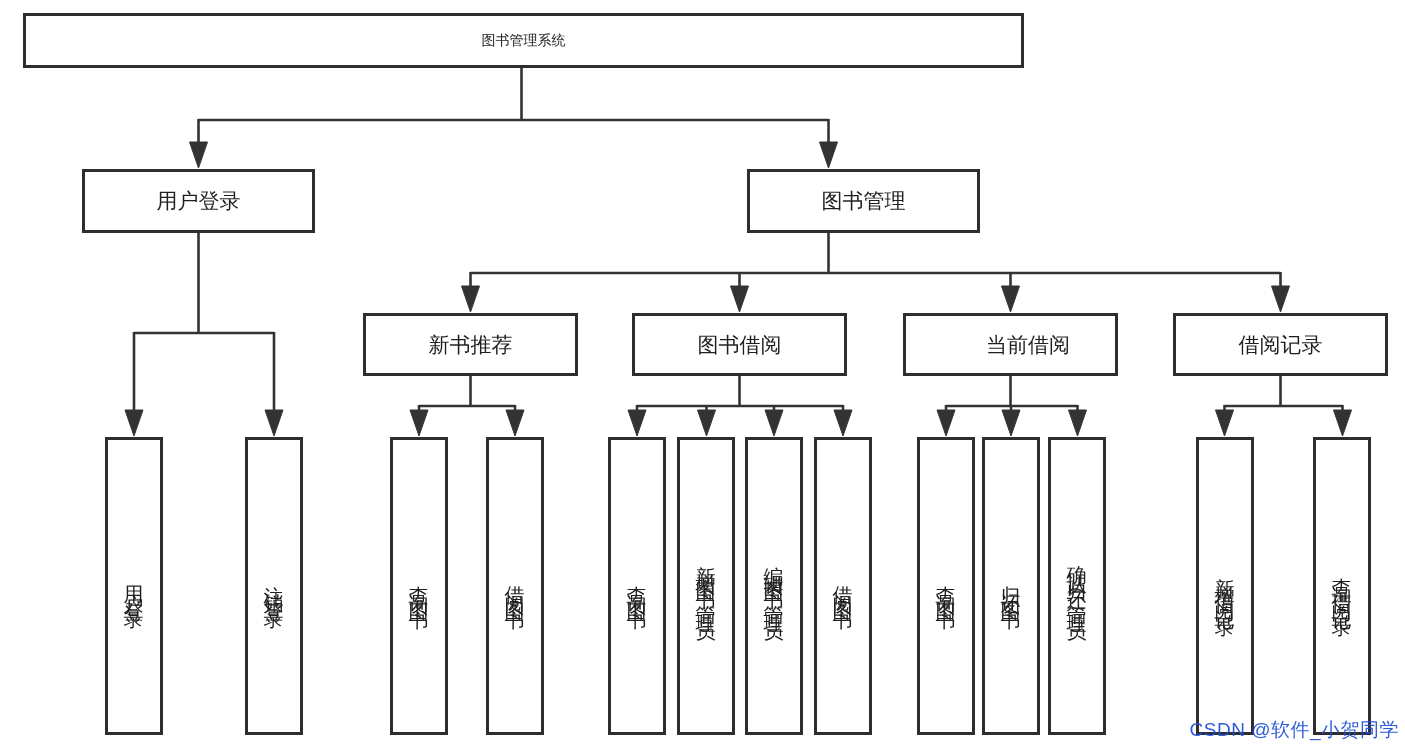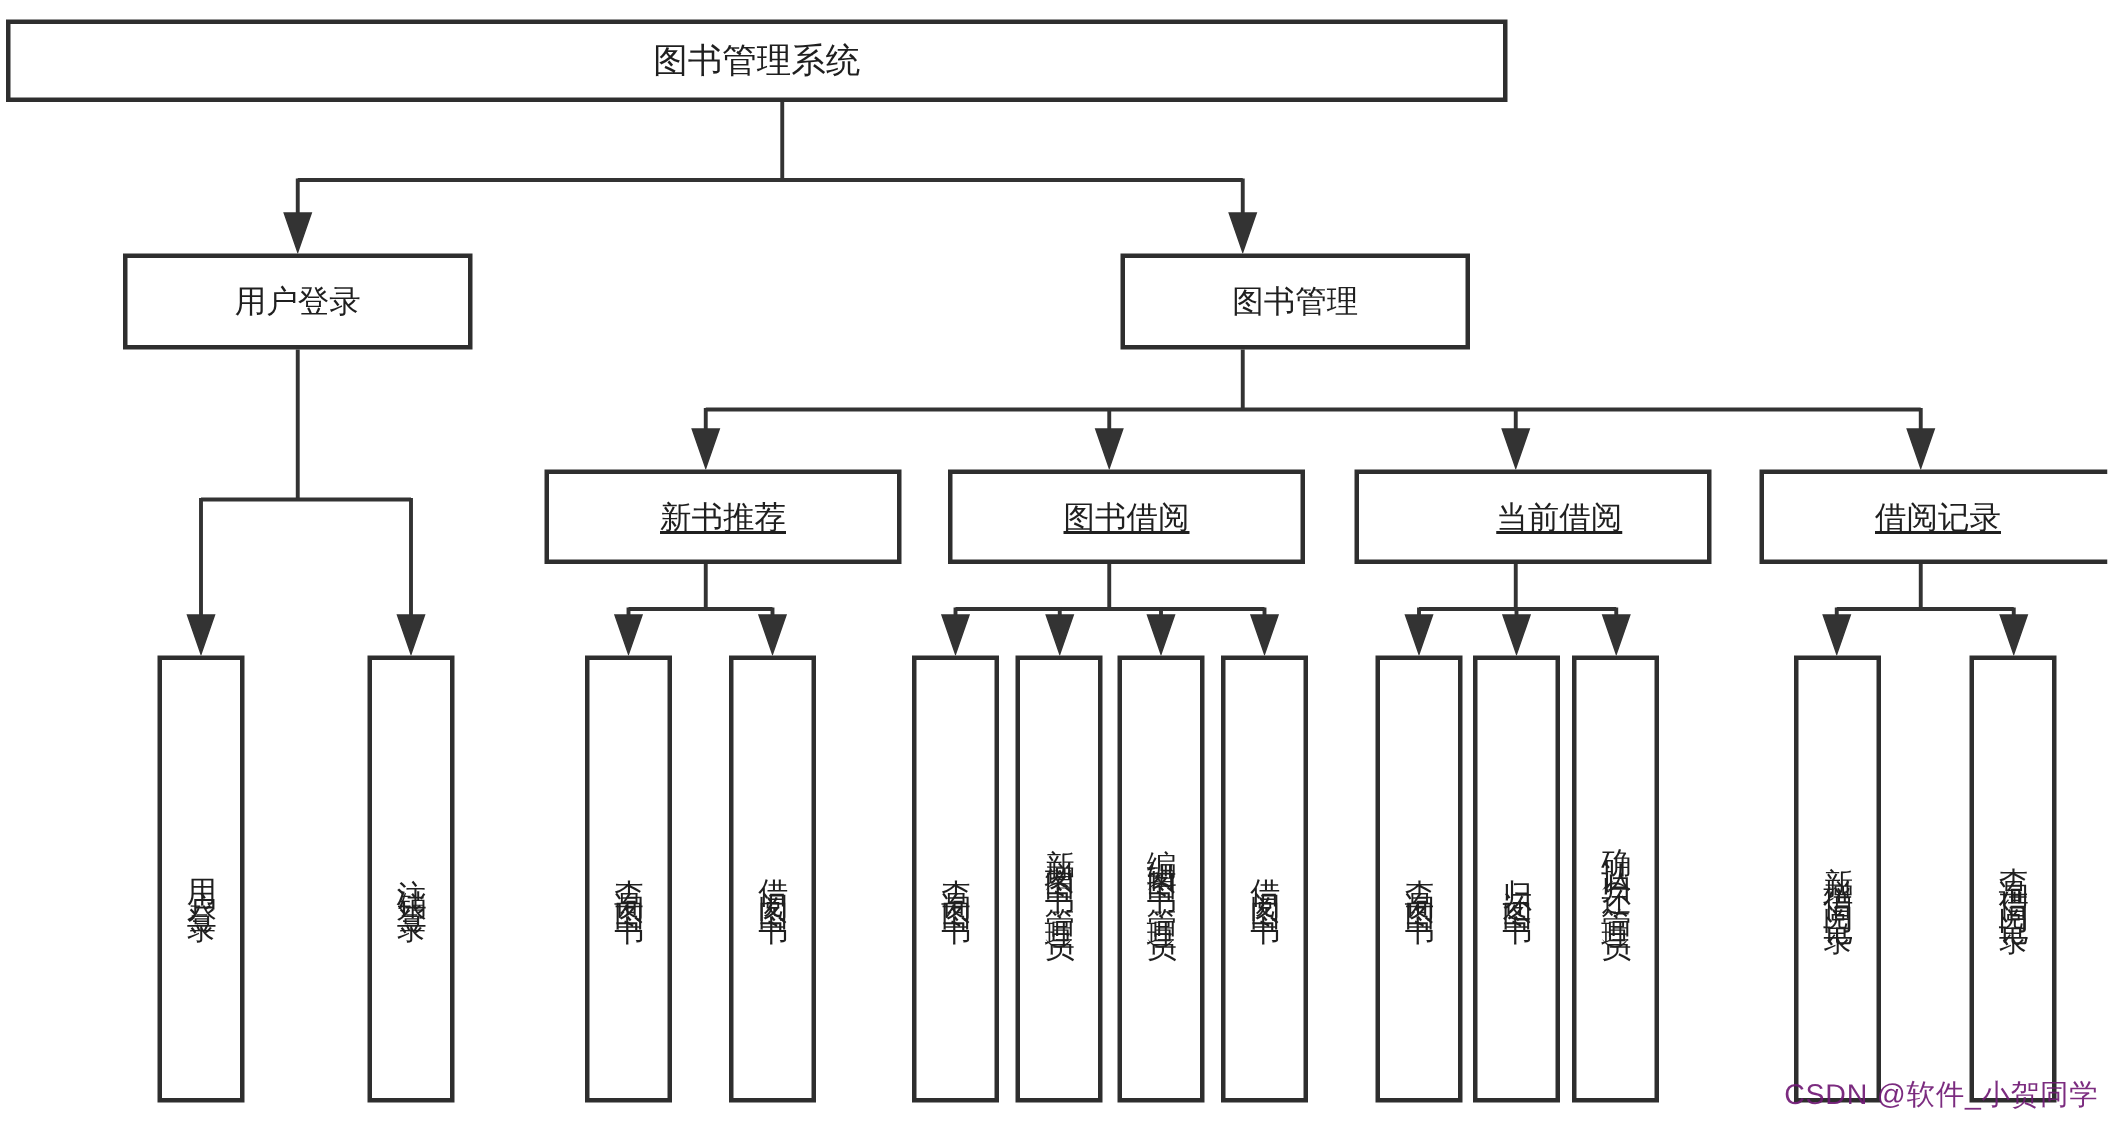--- a/index.html
+++ b/index.html
@@ -23,39 +23,39 @@
     position: absolute;
     box-sizing: border-box;
     background: #ffffff;
     border: 3px solid #2e2e2e;
     display: flex;
     align-items: center;
     justify-content: center;
     color: #1f1f1f;
     z-index: 2;
   }
-  .lvl1 { left: 4px;  top: 13px;  width: 1001px; height: 55px; font-size: 23px; }
+  .lvl1 { left: 23px;  top: 13px;  width: 1001px; height: 55px; font-size: 14px; }
   .lvl2 { top: 169px; width: 233px; height: 64px; font-size: 21px; }
-  .lvl3 { top: 313px; width: 238px; height: 63px; font-size: 21px; text-decoration: underline; }
+  .lvl3 { top: 313px; width: 215px; height: 63px; font-size: 21px; }
   .leaf { top: 437px; width: 58px; height: 298px; }
   .vtext {
     writing-mode: vertical-rl;
     text-orientation: mixed;
     font-size: 20px;
     letter-spacing: 8px;
     line-height: 1;
     color: #1f1f1f;
   }
   .watermark {
     position: absolute;
     right: 6px;
     bottom: 4px;
     font-size: 19px;
     letter-spacing: 0.5px;
-    color: #701a75;
+    color: #1d4ed8;
     opacity: 0.92;
     z-index: 6;
     white-space: nowrap;
   }
 </style>
 </head>
 <body>
 
 <div class="canvas">
 

